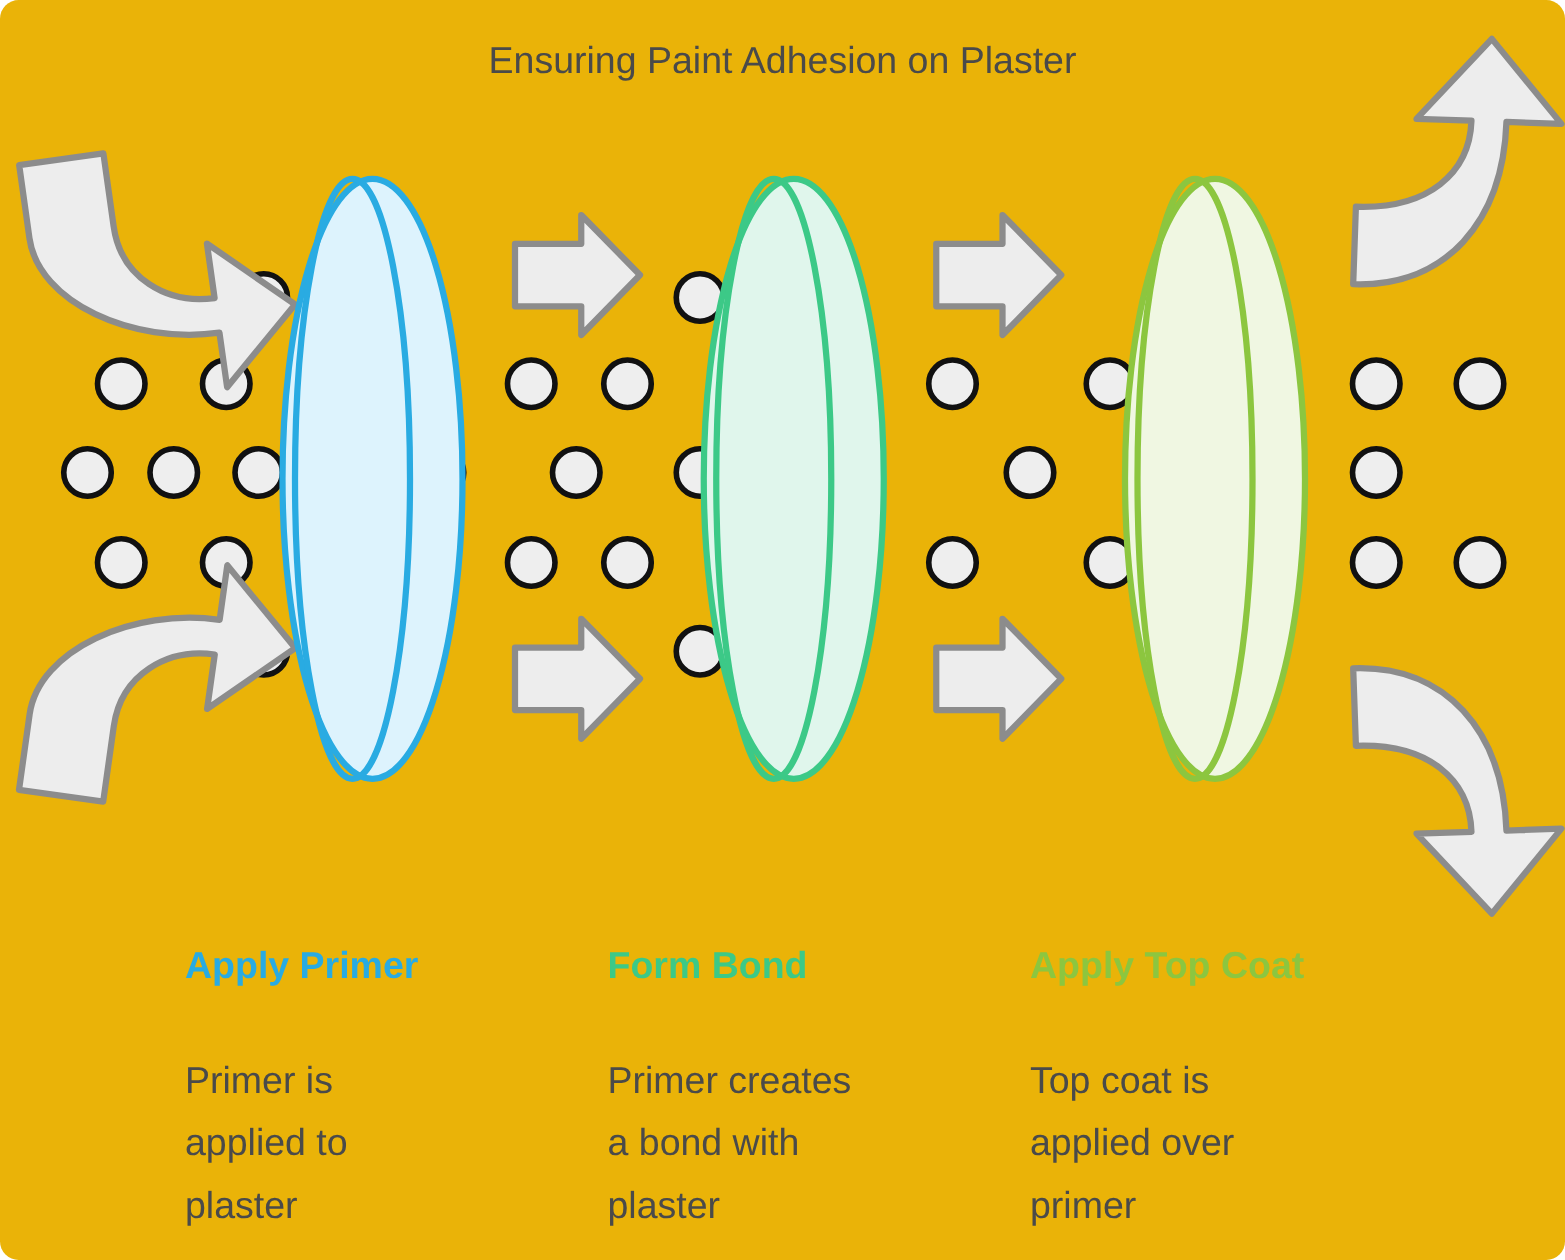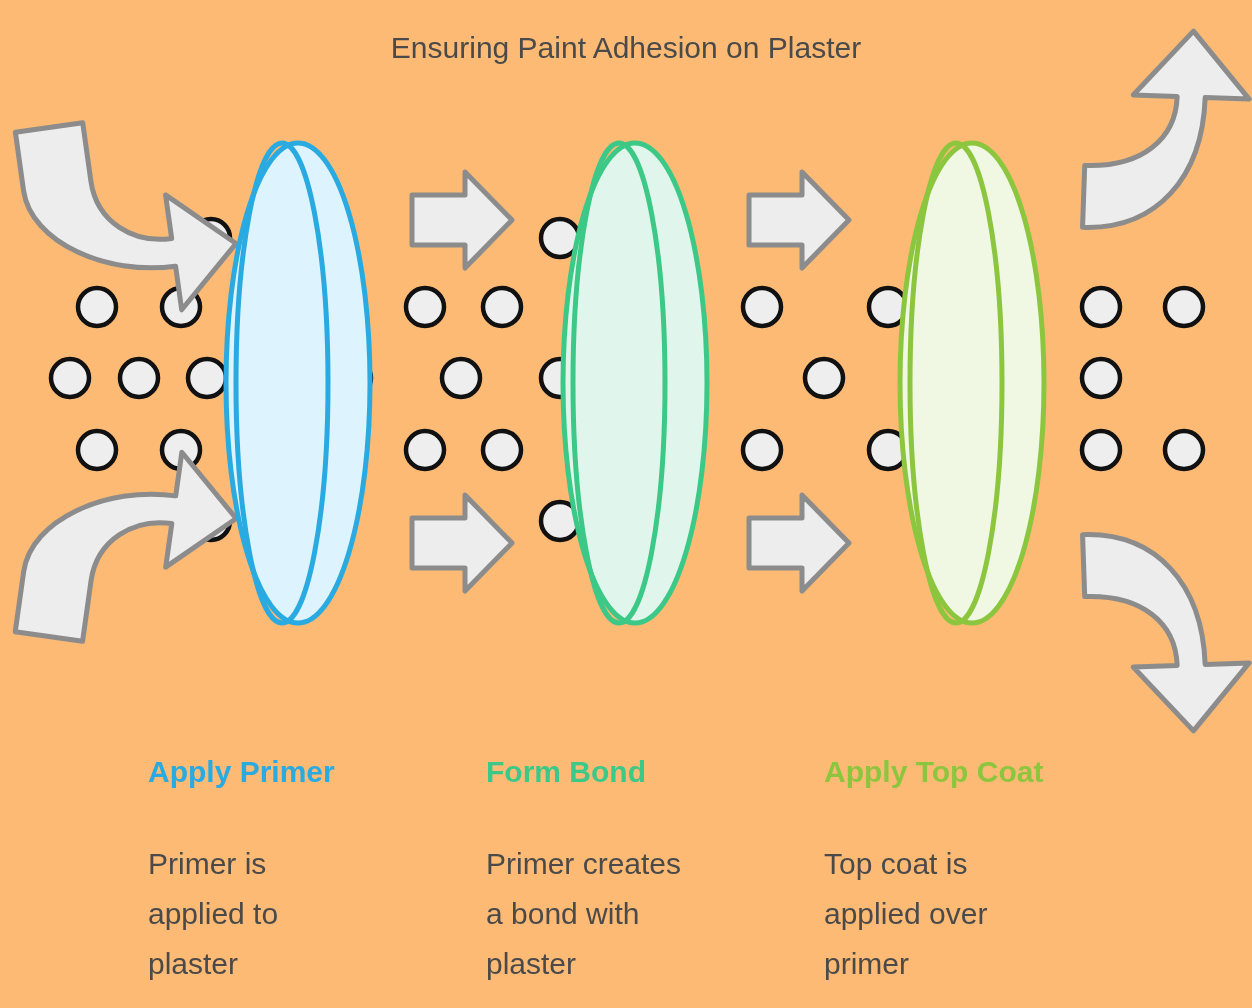--- a/index.html
+++ b/index.html
@@ -1,18 +1,18 @@
 <!DOCTYPE html>
 <html><head>
 <meta charset="utf-8">
 <style>
   html,body{margin:0;padding:0;background:#ffffff;}
   body{width:1252px;height:1008px;overflow:hidden;
        font-family:"Liberation Sans","DejaVu Sans",sans-serif;}
-  #stage{position:relative;width:1252px;height:1008px;background:#fdba74;}
+  #stage{position:relative;width:1252px;height:1008px;background:#eab308;border-radius:15px;}
   #diagram{position:absolute;left:0;top:0;width:1252px;height:1008px;}
   .ttl{font-size:30px;fill:#4a4a4a;font-weight:400;}
   .steplbl{font-size:30px;font-weight:700;}
   .stepdesc{font-size:30px;fill:#4a4a4a;font-weight:400;}
 </style>
 </head>
 <body>
 
 <div id="stage">
   <svg id="diagram" viewBox="0 0 1252 1008" xmlns="http://www.w3.org/2000/svg">

